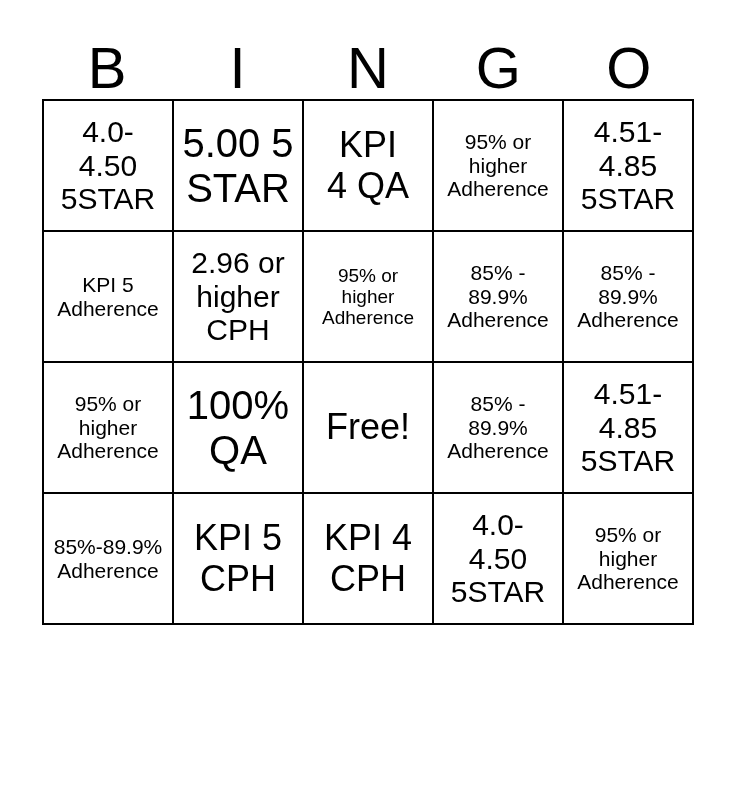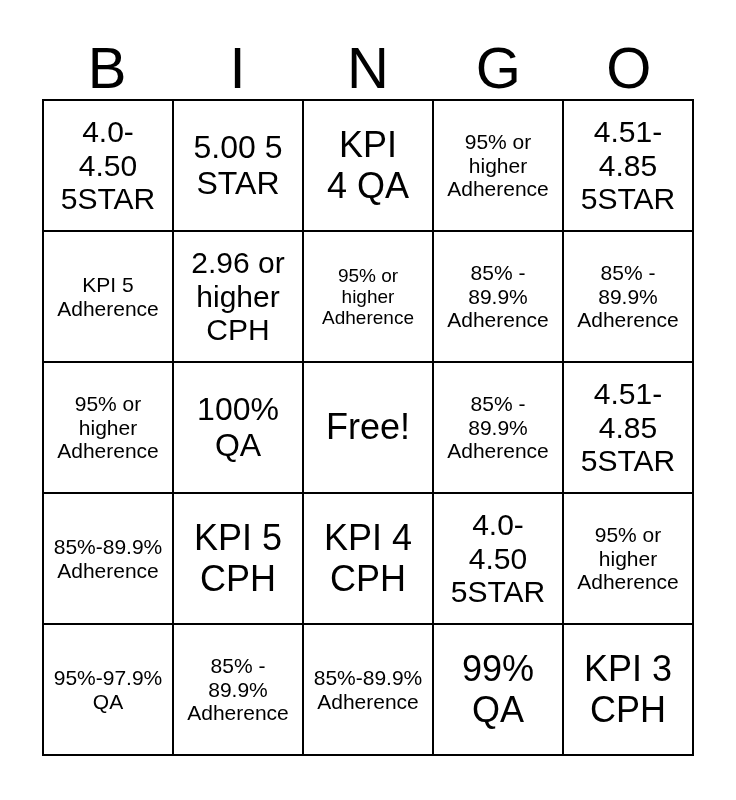--- a/index.html
+++ b/index.html
@@ -56,21 +56,21 @@
     vertical-align: middle;
     padding: 2px 3px;
     box-sizing: border-box;
     word-wrap: break-word;
     overflow-wrap: break-word;
     line-height: 1.12;
   }
 
   
   .sz-xl  { font-size: 36px; }
-  .sz-lg  { font-size: 32px; }
+  .sz-lg  { font-size: 40px; }
   .sz-md  { font-size: 30px; }
   .sz-sm  { font-size: 21px; }
   .sz-xs  { font-size: 19px; }
 
   .cell-text { display: block; }
 </style>
 </head>
 <body>
 
 <div id="bingo-card">
@@ -146,33 +146,16 @@
         <td class="sz-xl">
             <span class="cell-text">KPI 4<br>CPH</span>
           </td>
         <td class="sz-md">
             <span class="cell-text">4.0-<br>4.50<br>5STAR</span>
           </td>
         <td class="sz-sm">
             <span class="cell-text">95% or<br>higher<br>Adherence</span>
           </td>
       </tr>
-      <tr>
-        <td class="sz-sm">
-            <span class="cell-text">95%-97.9%<br>QA</span>
-          </td>
-        <td class="sz-sm">
-            <span class="cell-text">85% -<br>89.9%<br>Adherence</span>
-          </td>
-        <td class="sz-sm">
-            <span class="cell-text">85%-89.9%<br>Adherence</span>
-          </td>
-        <td class="sz-xl">
-            <span class="cell-text">99%<br>QA</span>
-          </td>
-        <td class="sz-xl">
-            <span class="cell-text">KPI 3<br>CPH</span>
-          </td>
-      </tr>
     </tbody>
   </table>
 
 </div>
 
 </body></html>

